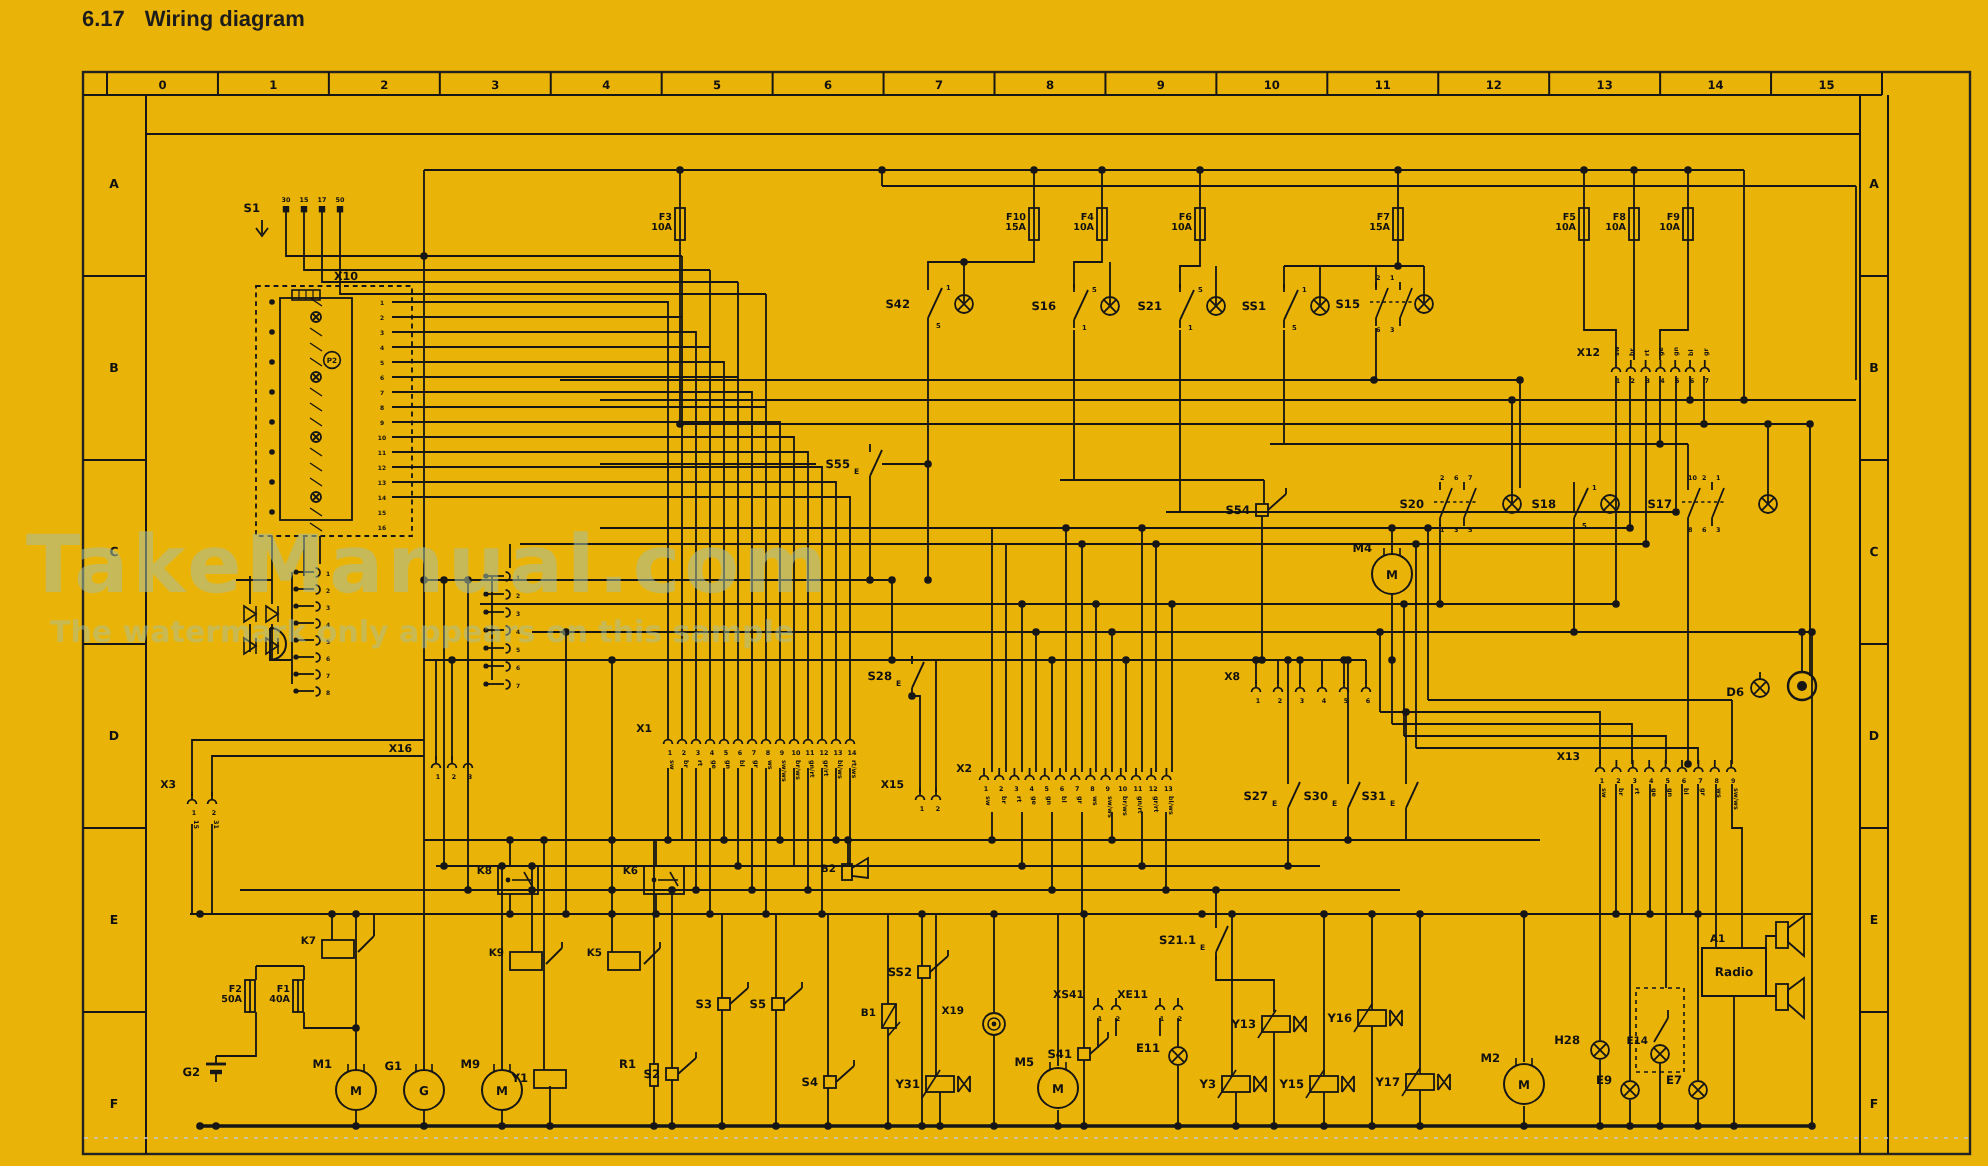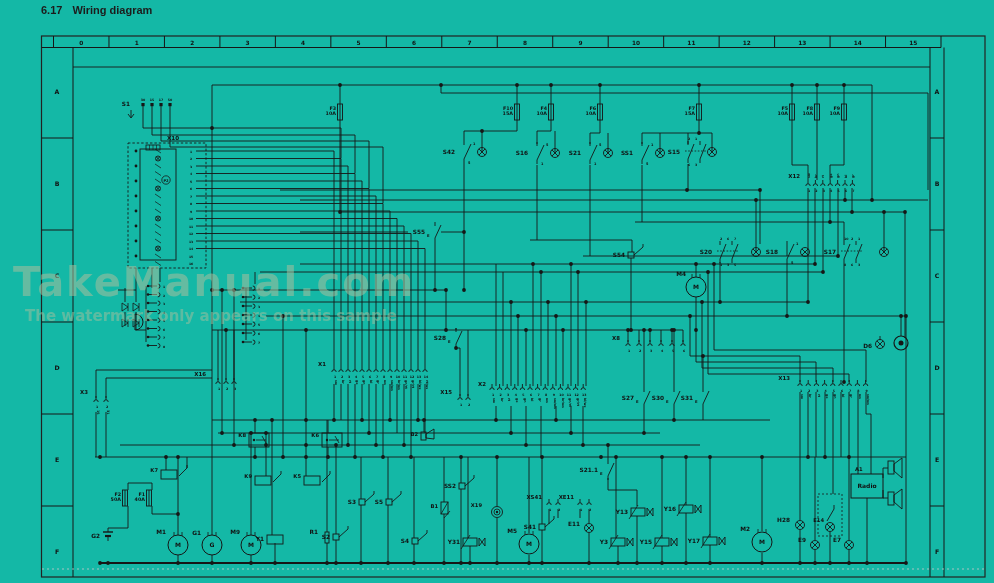--- a/index.html
+++ b/index.html
@@ -1,16 +1,16 @@
 <!DOCTYPE html>
 <html><head>
 <meta charset="utf-8">
 <style>
   html,body{margin:0;padding:0;background:#ffffff;}
-  .page{position:relative;width:994px;height:583px;background:#14b8a6;overflow:hidden;
+  .page{position:relative;width:994px;height:583px;background:#eab308;overflow:hidden;
         font-family:"Liberation Sans", sans-serif;}
   .title{position:absolute;left:41px;top:4px;font-size:11px;font-weight:bold;color:#1c1c1c;}
   .title .num{margin-right:10px;}
   svg text{font-family:"DejaVu Sans", sans-serif;}
 </style>
 </head>
 <body>
 
 <div class="page">
   <div class="title">

